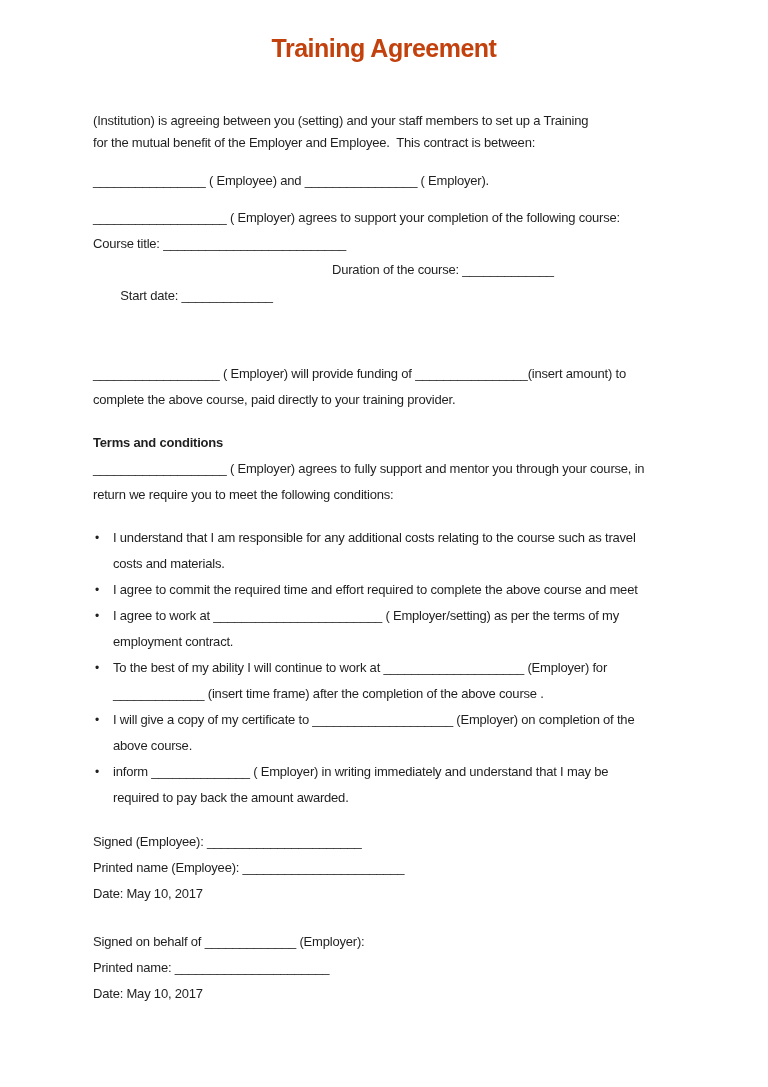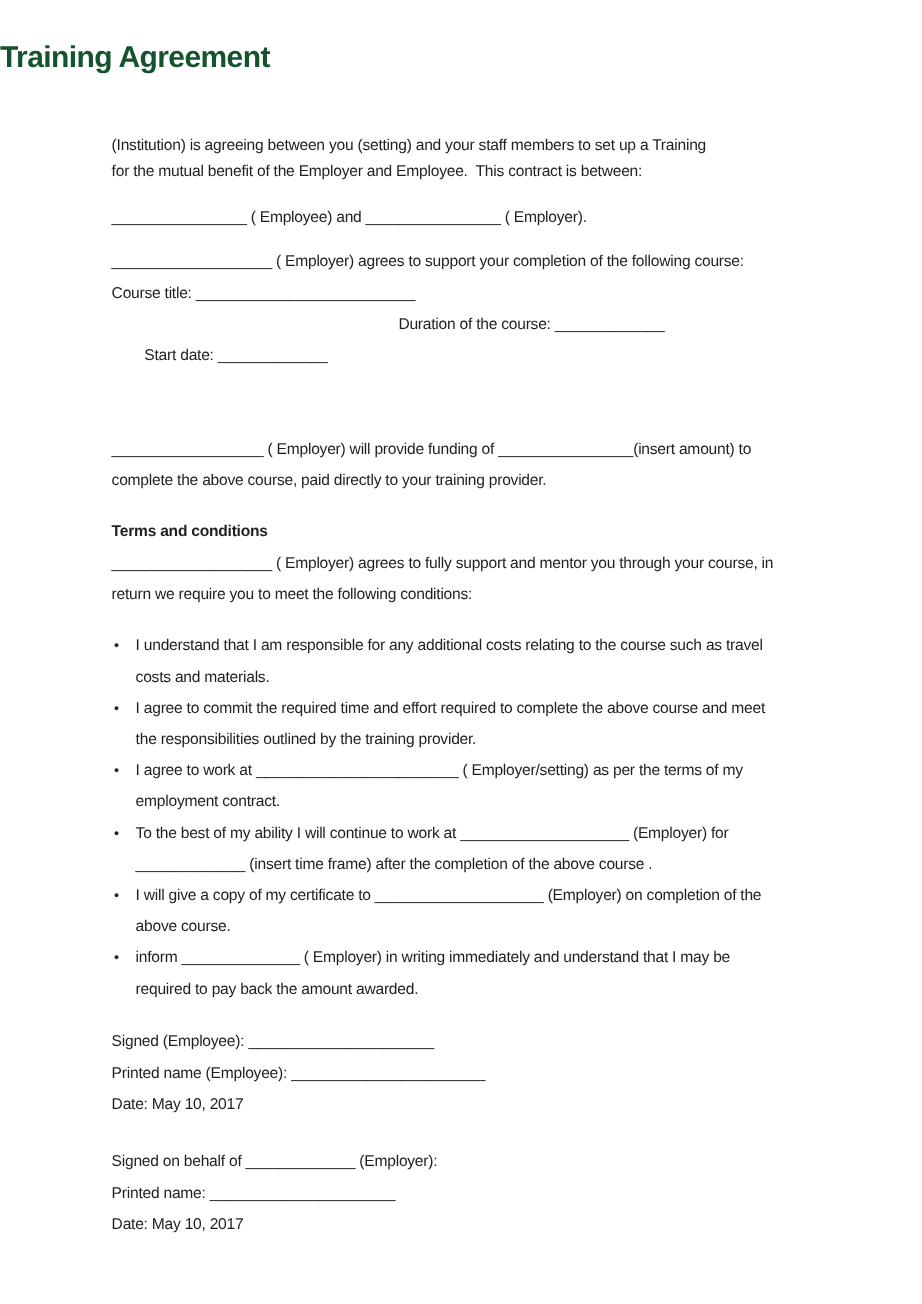--- a/index.html
+++ b/index.html
@@ -11,26 +11,26 @@
     position: relative;
     width: 768px;
     height: 1087px;
     background: #ffffff;
     overflow: hidden;
     font-family: "Liberation Sans", sans-serif;
     color: #1f1f1f;
   }
   .title {
     margin: 34px 0 0 0;
-    text-align: left;
+    text-align: center;
     font-size: 25px;
     line-height: 28px;
     font-weight: 700;
     letter-spacing: -0.5px;
-    color: #14532d;
+    color: #c2410c;
   }
   .content {
     padding: 0 93px;
   }
   .line {
     white-space: pre;
     font-size: 13px;
     line-height: 26px;
     letter-spacing: -0.2px;
   }
@@ -102,21 +102,20 @@
 
       <div class="bullet-item">
         <span class="dot">•</span>
         <div class="line">I understand that I am responsible for any additional costs relating to the course such as travel</div>
         <div class="line">costs and materials.</div>
       </div>
 
       <div class="bullet-item">
         <span class="dot">•</span>
         <div class="line">I agree to commit the required time and effort required to complete the above course and meet</div>
-        <div class="line">the responsibilities outlined by the training provider.</div>
       </div>
 
       <div class="bullet-item">
         <span class="dot">•</span>
         <div class="line">I agree to work at ________________________ ( Employer/setting) as per the terms of my</div>
         <div class="line">employment contract.</div>
       </div>
 
       <div class="bullet-item">
         <span class="dot">•</span>

